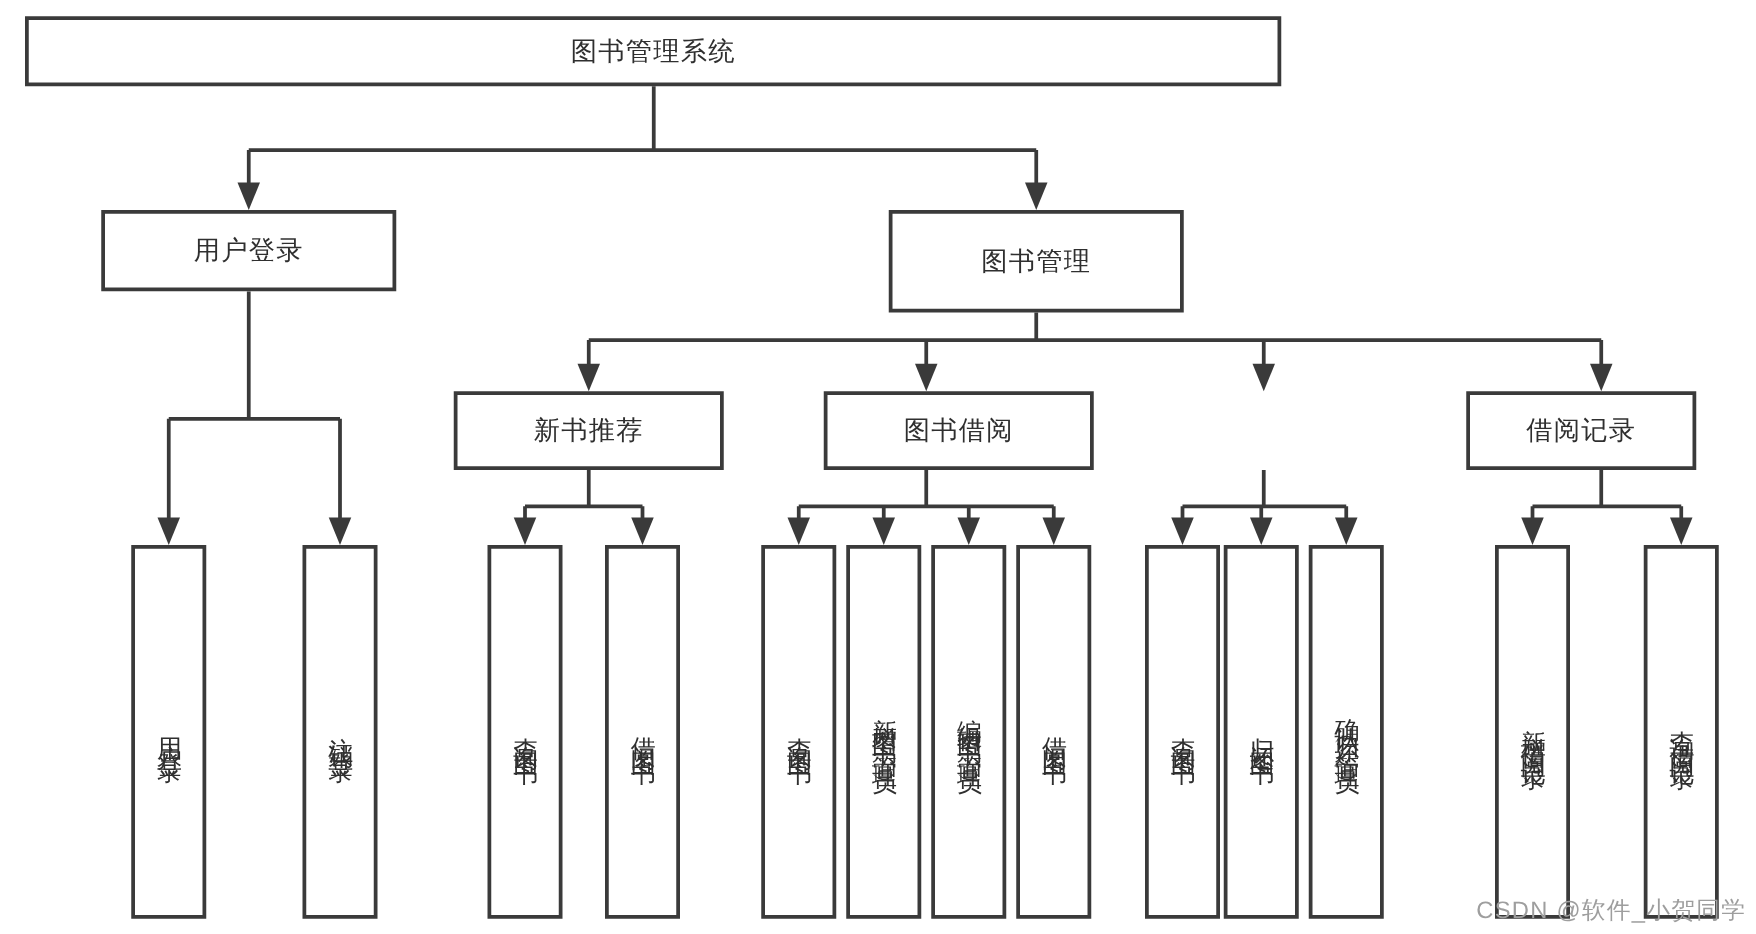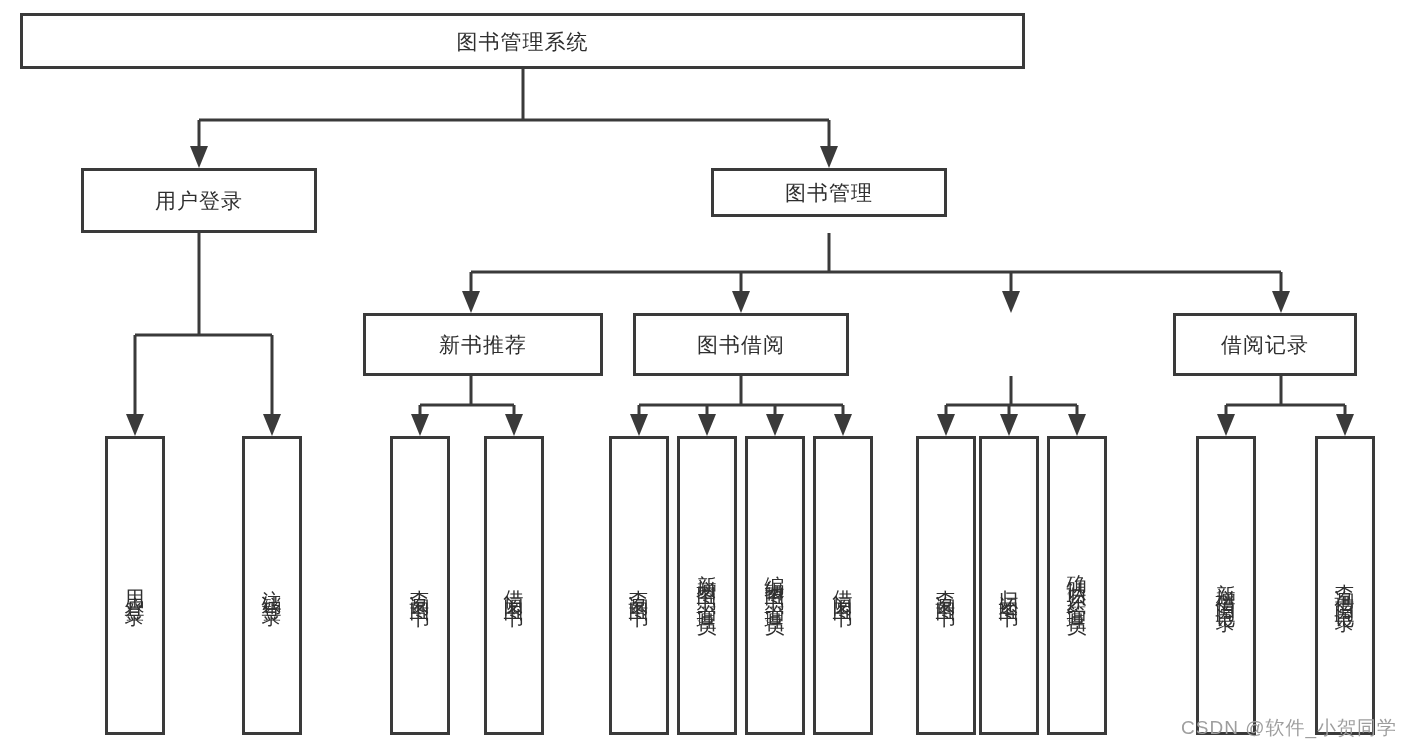--- a/index.html
+++ b/index.html
@@ -91,24 +91,24 @@
     <g stroke="#3a3a3a" stroke-width="3" fill="none">
       <path d="M1281 376 V405 M1226 405 H1345 M1226 405 V415 M1345 405 V415"></path>
       <polygon fill="#3a3a3a" stroke="none" points="1217,414 1235,414 1226,436"></polygon>
       <polygon fill="#3a3a3a" stroke="none" points="1336,414 1354,414 1345,436"></polygon>
     </g>
   </svg>
 
   <div class="node hbox" style="left:20px;top:13px;width:1005px;height:56px">图书管理系统</div>
 
   <div class="node hbox" style="left:81px;top:168px;width:236px;height:65px">用户登录</div>
-  <div class="node hbox" style="left:711px;top:168px;width:236px;height:49px">图书管理</div>
+  <div class="node hbox" style="left:711px;top:168px;width:236px;height:82px">图书管理</div>
 
-  <div class="node hbox" style="left:363px;top:313px;width:240px;height:63px">新书推荐</div>
-  <div class="node hbox" style="left:633px;top:313px;width:216px;height:63px">图书借阅</div>
+  <div class="node hbox" style="left:363px;top:313px;width:216px;height:63px">新书推荐</div>
+  <div class="node hbox" style="left:659px;top:313px;width:216px;height:63px">图书借阅</div>
   <div class="node hbox" style="left:1173px;top:313px;width:184px;height:63px">借阅记录</div>
 
   <div class="node leaf" style="left:105px">用户登录</div>
   <div class="node leaf" style="left:242px">注销登录</div>
 
   <div class="node leaf" style="left:390px">查询图书</div>
   <div class="node leaf" style="left:484px">借阅图书</div>
 
   <div class="node leaf" style="left:609px">查询图书</div>
   <div class="node leaf" style="left:677px">新增图书（管理员）</div>

